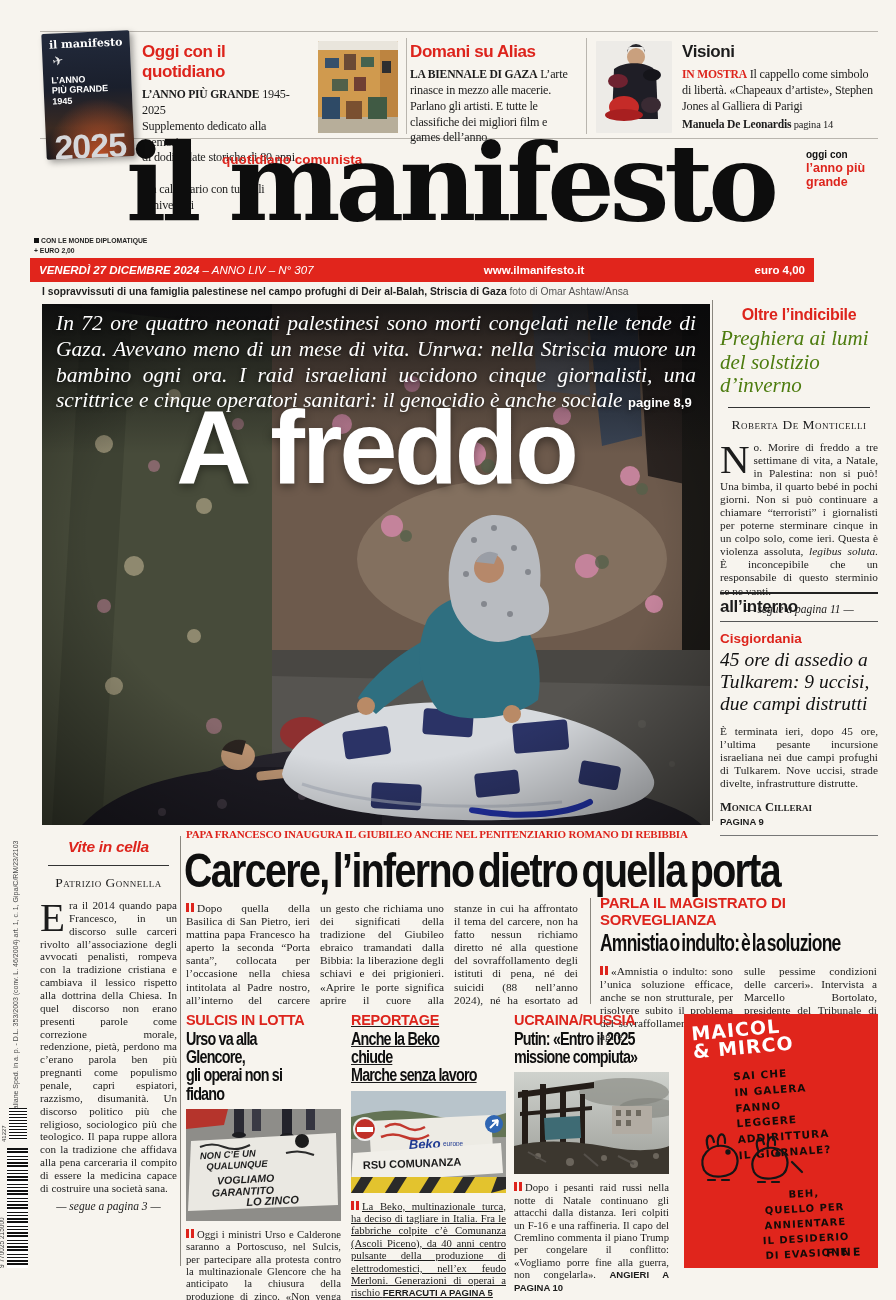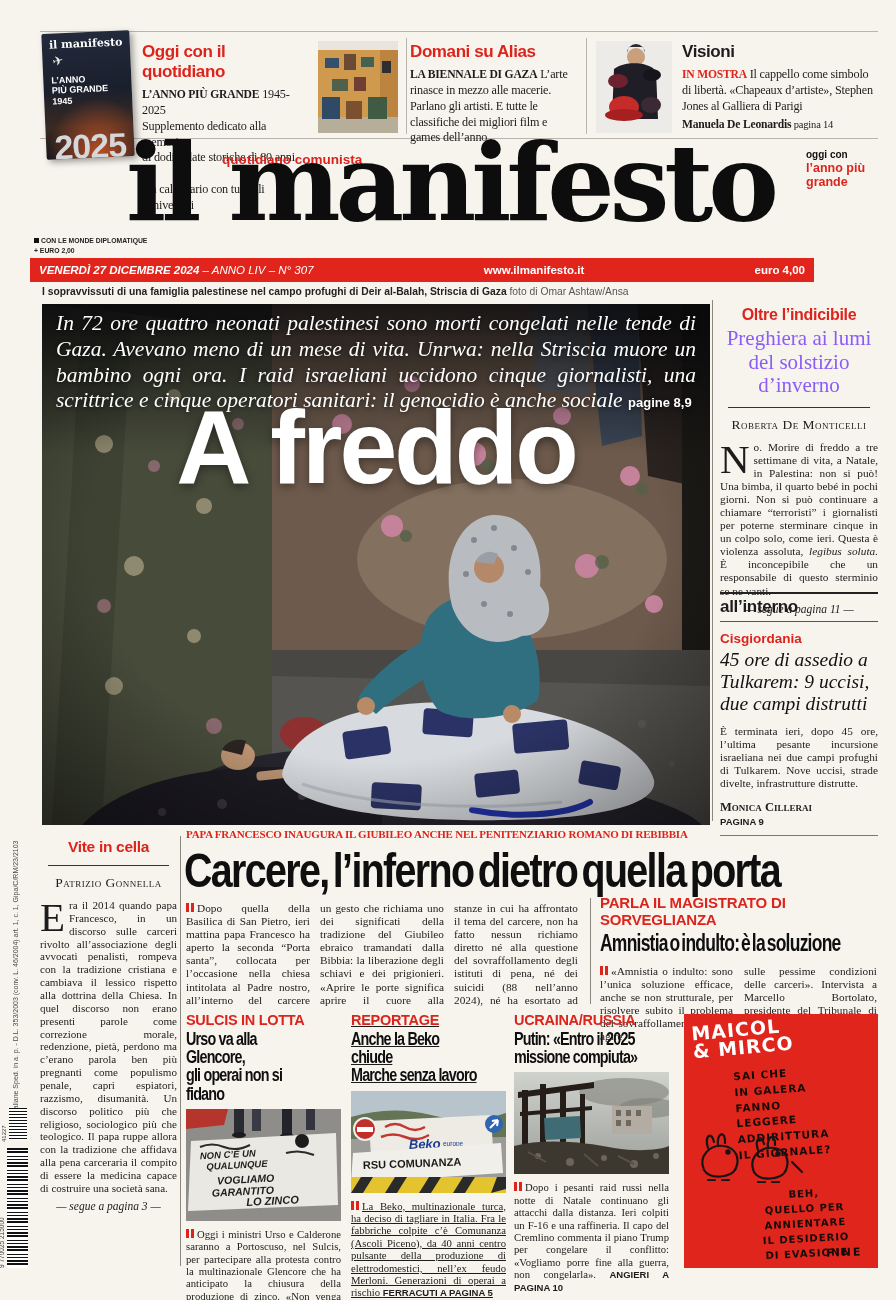--- a/index.html
+++ b/index.html
@@ -63,21 +63,21 @@
                 text-shadow:0 1px 4px rgba(0,0,0,.6); }
   .lead-intro .pg { font-style:normal; font-family:"Liberation Sans", sans-serif; font-weight:bold; font-size:13px; }
   .lead-headline { position:absolute; left:0; top:84px; width:100%; text-align:center; color:#fff; z-index:2;
                    font-family:"Liberation Sans", sans-serif; font-weight:bold; font-size:104px; letter-spacing:-3px;
                    text-shadow:0 3px 10px rgba(0,0,0,.4); }
 
   
   .op { position:absolute; left:720px; top:306px; width:158px; }
   .op-kicker { font-family:"Liberation Sans", sans-serif; font-weight:bold; font-size:16px; color:#dd241c;
                text-align:center; letter-spacing:-0.3px; }
-  .op-head { font-size:21px; line-height:1.12; text-align:center; margin-top:3px; color:#8b5cf6; }
+  .op-head { font-style:italic; font-size:21px; line-height:1.12; margin-top:3px; color:#4d7c0f; }
   .op-rule { border-top:1px solid #333; margin:9px 8px; }
   .op-byline { text-align:center; font-variant:small-caps; font-size:13.5px; letter-spacing:.5px; margin-bottom:8px; }
   .bodytext { font-size:11.3px; line-height:1.16; text-align:justify; }
   .dropcap { float:left; font-size:41px; line-height:.82; padding:2px 4px 0 0; font-weight:normal; }
   .segue { text-align:center; font-style:italic; font-size:11.5px; margin-top:5px; }
 
   .interno { position:absolute; left:720px; top:592px; width:158px; border-top:2px solid #222; }
   .interno-header { font-family:"Liberation Sans", sans-serif; font-weight:bold; font-size:17px; padding:3px 0 4px 0;
                     border-bottom:1px solid #555; letter-spacing:-0.3px; }
   .interno-kicker { font-family:"Liberation Sans", sans-serif; font-weight:bold; font-size:13.5px; color:#dd241c; margin-top:9px; }
@@ -93,21 +93,21 @@
                 background:repeating-linear-gradient(to bottom,#111 0 1px,#fff 1px 3px,#111 3px 4px,#fff 4px 6px); }
   .barcode { position:absolute; left:7px; top:1148px; width:21px; height:120px;
              background:repeating-linear-gradient(to bottom,#111 0 2px,#fff 2px 3px,#111 3px 5px,#fff 5px 8px,#111 8px 9px,#fff 9px 11px,#111 11px 12px,#fff 12px 14px); }
   .barcode-num { position:absolute; left:-2px; top:1148px; height:120px; writing-mode:vertical-rl; transform:rotate(180deg);
                  font-family:"Liberation Sans", sans-serif; font-size:6.5px; color:#333; }
   .barcode-num-sm { position:absolute; left:1px; top:1106px; height:36px; writing-mode:vertical-rl; transform:rotate(180deg);
                  font-family:"Liberation Sans", sans-serif; font-size:6px; color:#333; }
 
   
   .vite { position:absolute; left:40px; top:838px; width:137px; }
-  .vite .op-kicker { font-size:15.5px; }
+  .vite .op-kicker { font-size:15.5px;font-style:italic; }
   .vite .op-head { font-size:18px; }
   .vite .bodytext { font-size:11.1px; }
 
   
   .main-kicker { position:absolute; left:186px; top:828px; font-family:Liberation Serif, serif;
                  font-weight:bold; font-size:11px; color:#dd241c; letter-spacing:-0.2px; }
   .main-headline { position:absolute; left:184px; top:843px; width:850px;
                    font-family:"Liberation Sans", sans-serif; font-weight:bold; font-size:48px; color:#0f0f0f;
                    letter-spacing:-2px; word-spacing:-6px; white-space:nowrap;
                    transform:scaleX(.82); transform-origin:left top; }

